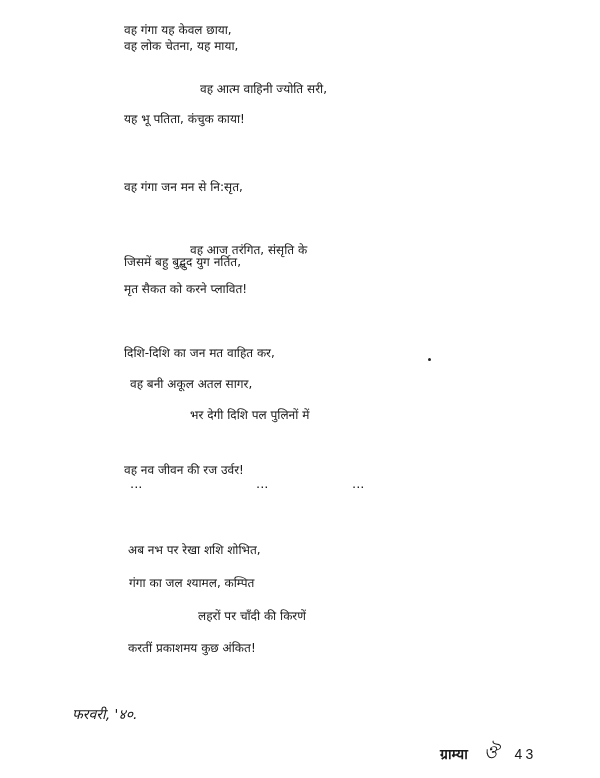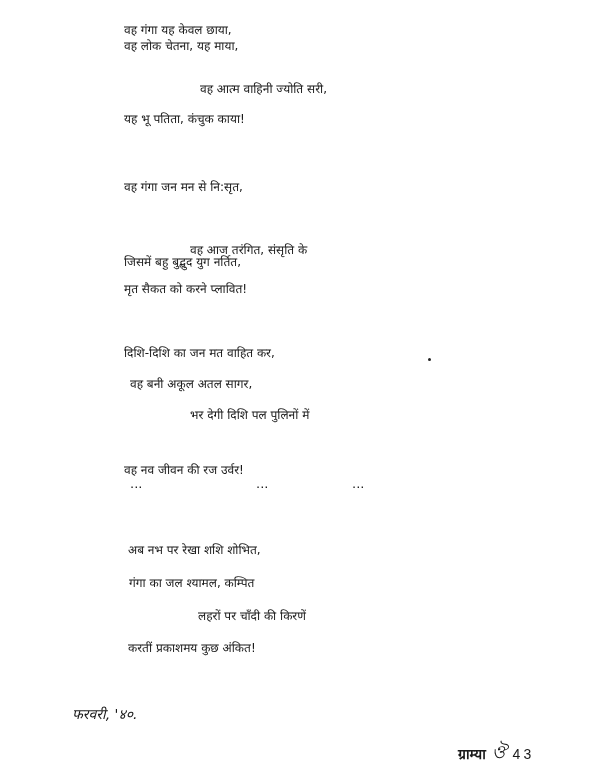--- a/index.html
+++ b/index.html
@@ -18,24 +18,24 @@
       line-height: 20px;
     }
     .date {
       position: absolute;
       left: 72px; top: 704px;
       font-size: 14px;
       font-style: italic;
     }
     .footer {
       position: absolute;
-      left: 458px; top: 738px;
+      left: 440px; top: 738px;
       font-size: 14px;
       font-weight: bold;
-      display: flex; align-items: center; gap: 6px;
+      display: flex; align-items: center; gap: 16px;
     }
     .footer .ornament { font-size: 18px; font-weight: normal; font-style: italic; }
     .footer .pg { letter-spacing: 3px; font-weight: normal; font-family: "Liberation Sans", sans-serif; }
     .dot { position: absolute; left: 428px; top: 358px; width: 3px; height: 3px; background: #222; border-radius: 50%; }
   </style>
 </head>
 <body>
 
 <div>
 

